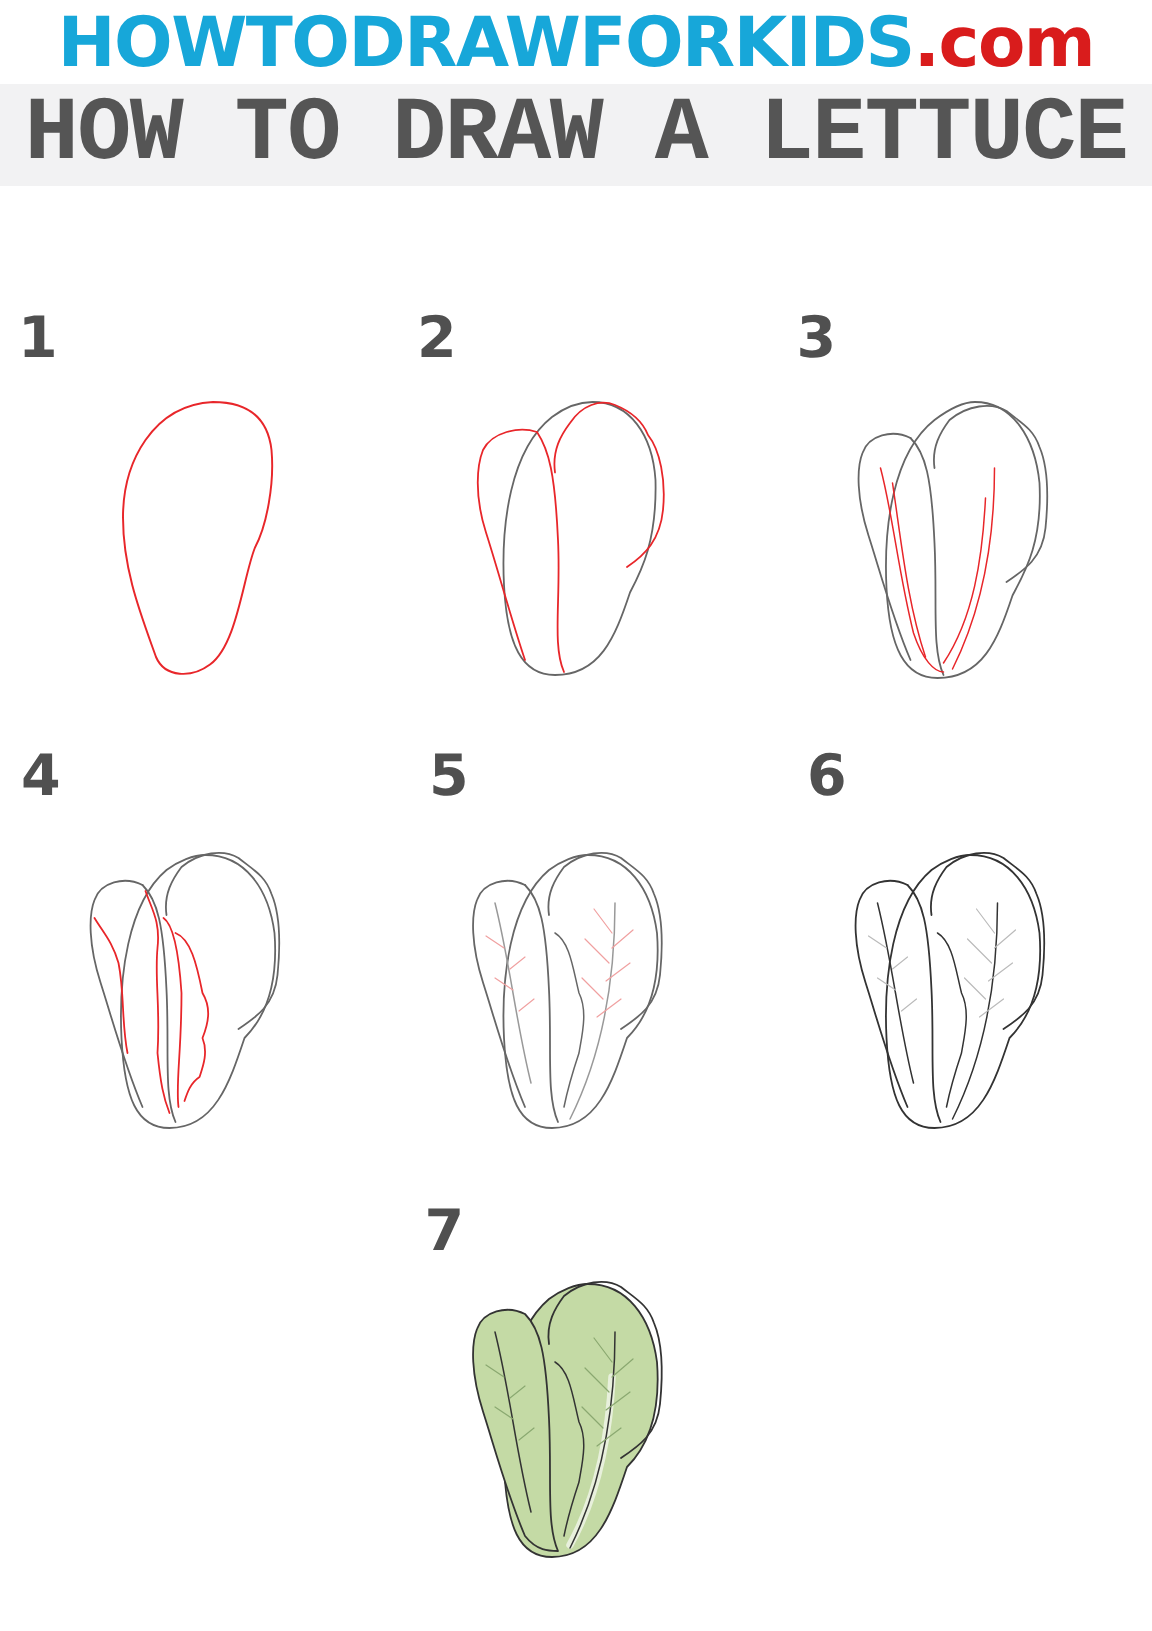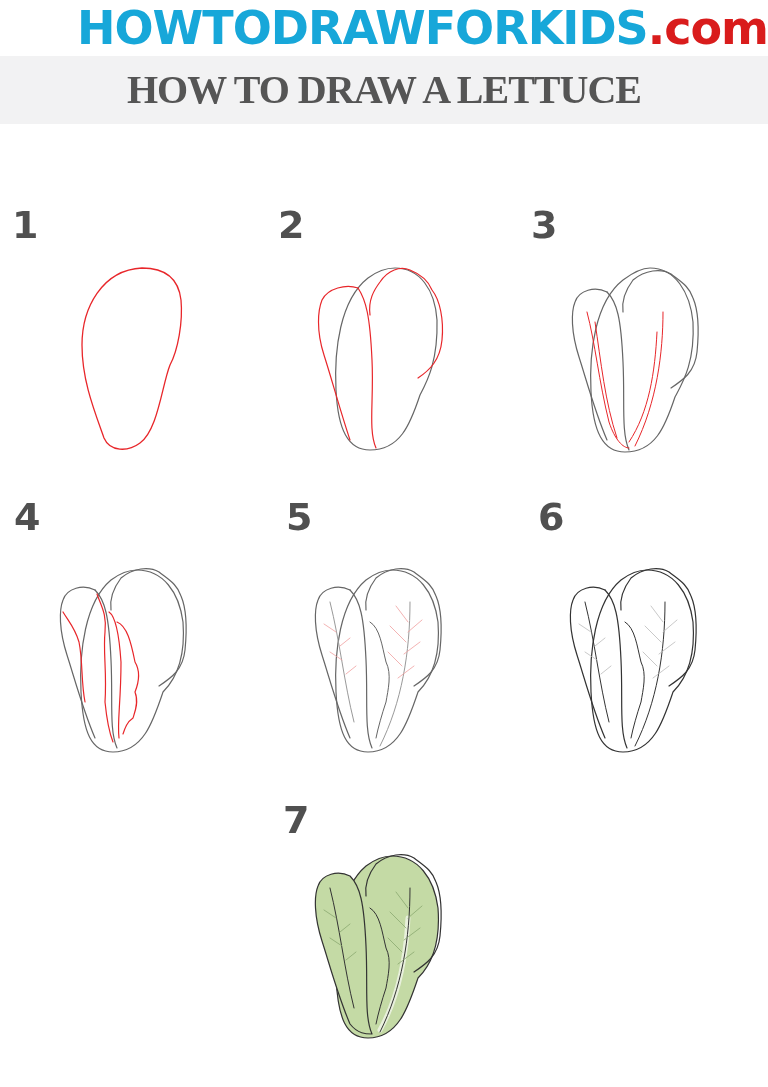--- a/index.html
+++ b/index.html
@@ -1,20 +1,20 @@
 <!DOCTYPE html>
 <html><head>
 <meta charset="utf-8">
 <style>
   html,body{margin:0;padding:0;background:#fff;}
   body{width:768px;height:1087px;position:relative;overflow:hidden;font-family:"DejaVu Sans",sans-serif;}
-  .site{position:absolute;top:0;left:0;width:768px;height:56px;text-align:right;}
+  .site{position:absolute;top:0;left:0;width:768px;height:56px;text-align:center;}
   .site span{font-family:"DejaVu Sans",sans-serif;font-weight:bold;font-size:46px;letter-spacing:-1px;line-height:56px;}
   .band{position:absolute;top:56px;left:0;width:768px;height:68px;background:#f2f2f3;text-align:center;}
-  .band h1{margin:0;font-family:Liberation Serif, serif;font-weight:bold;font-size:40px;letter-spacing:-1px;line-height:68px;color:#555555;}
+  .band h1{margin:0;font-family:Liberation Mono, monospace;font-weight:bold;font-size:60px;letter-spacing:-1px;line-height:68px;color:#555555;}
   .num{position:absolute;font-family:"DejaVu Sans",sans-serif;font-weight:bold;font-size:38px;color:#505050;line-height:40px;}
   .fig{position:absolute;}
   svg path{fill:none;stroke-linecap:round;stroke-linejoin:round;}
 </style>
 </head>
 <body>
 
 <div class="site">
   <span style="color:#17a7d9">HOWTODRAWFORKIDS</span><span style="color:#d91c1c">.com</span>
 </div>

